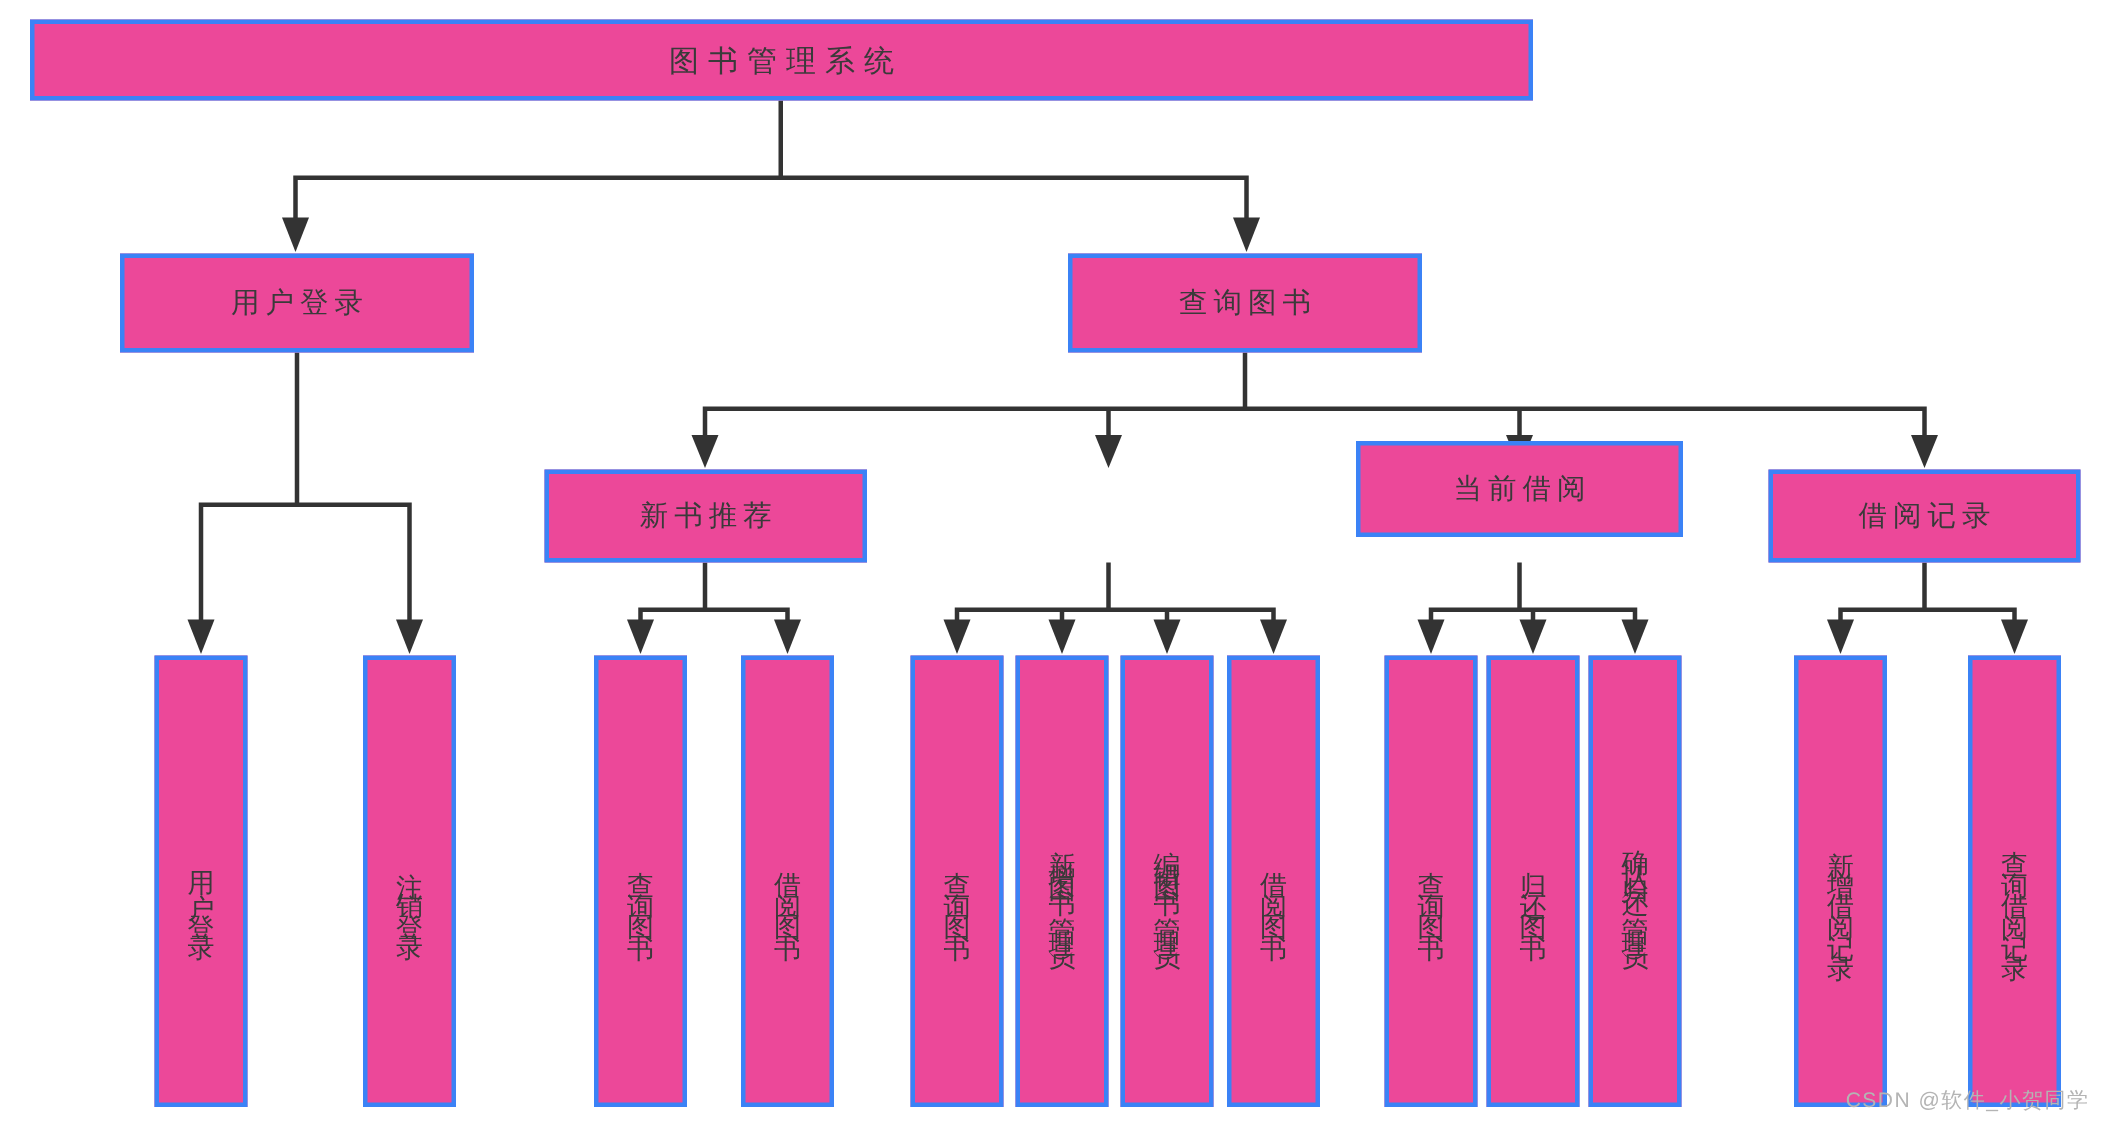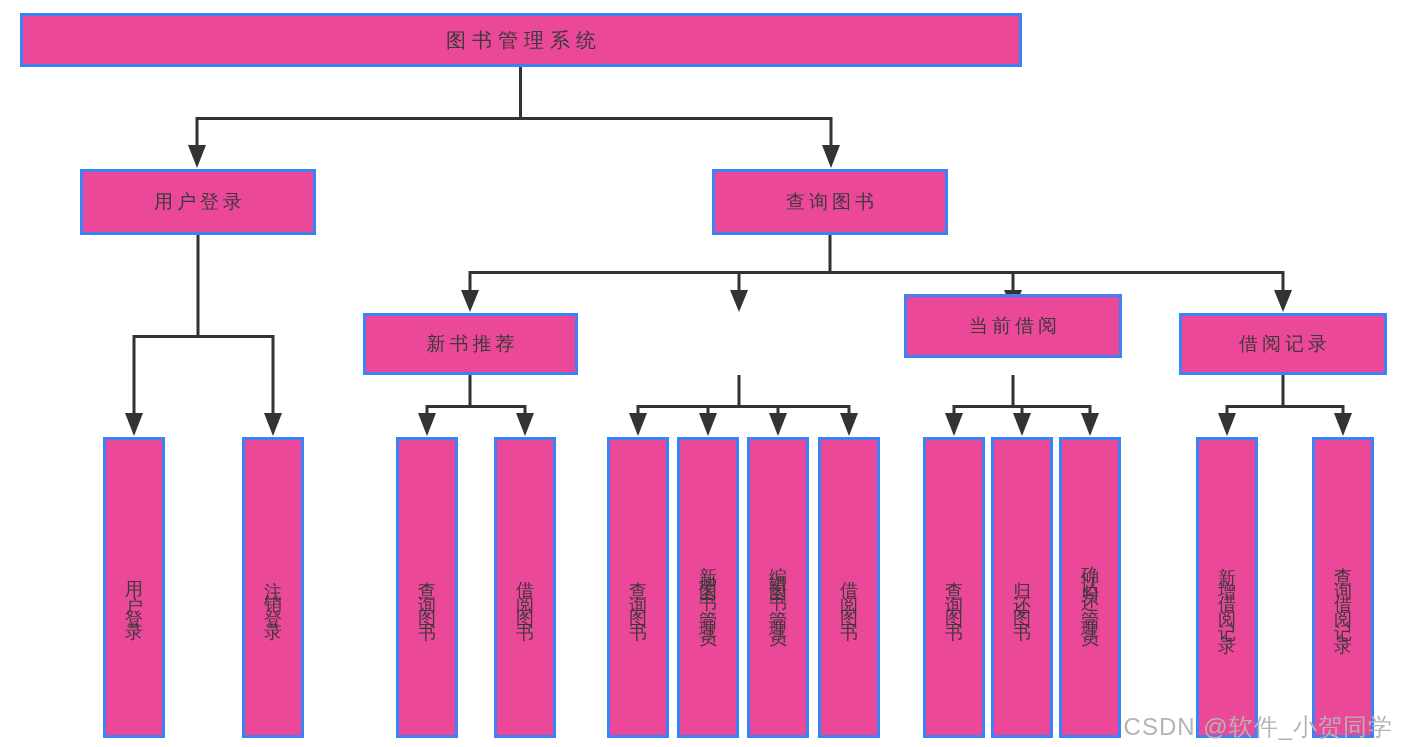--- a/index.html
+++ b/index.html
@@ -30,21 +30,21 @@
     font-size: 18px;
     letter-spacing: 14px;
     padding-top: 14px;
   }
   .v.tight { letter-spacing: 9px; padding-top: 9px; }
   svg.wires { position: absolute; left: 0; top: 0; }
   .watermark {
     position: absolute;
     right: 12px;
     bottom: 4px;
-    font-size: 24px;
+    font-size: 14px;
     letter-spacing: 1px;
     color: #b4b4b4;
     z-index: 5;
     white-space: nowrap;
   }
 </style>
 </head>
 <body>
 
 <div class="stage">

